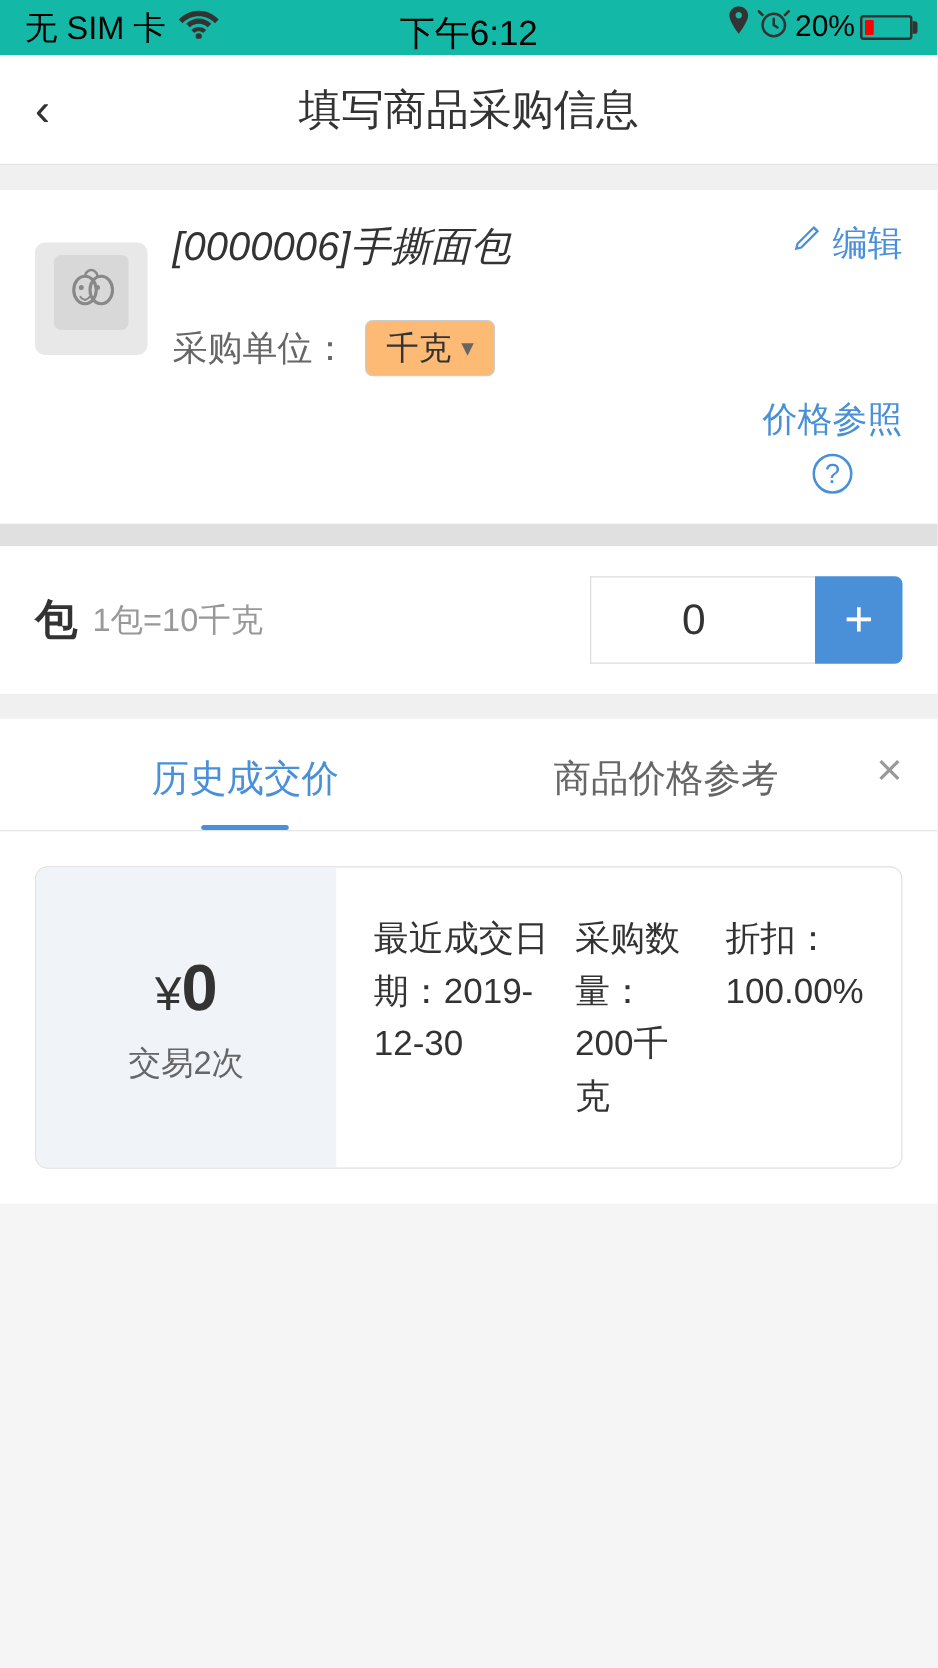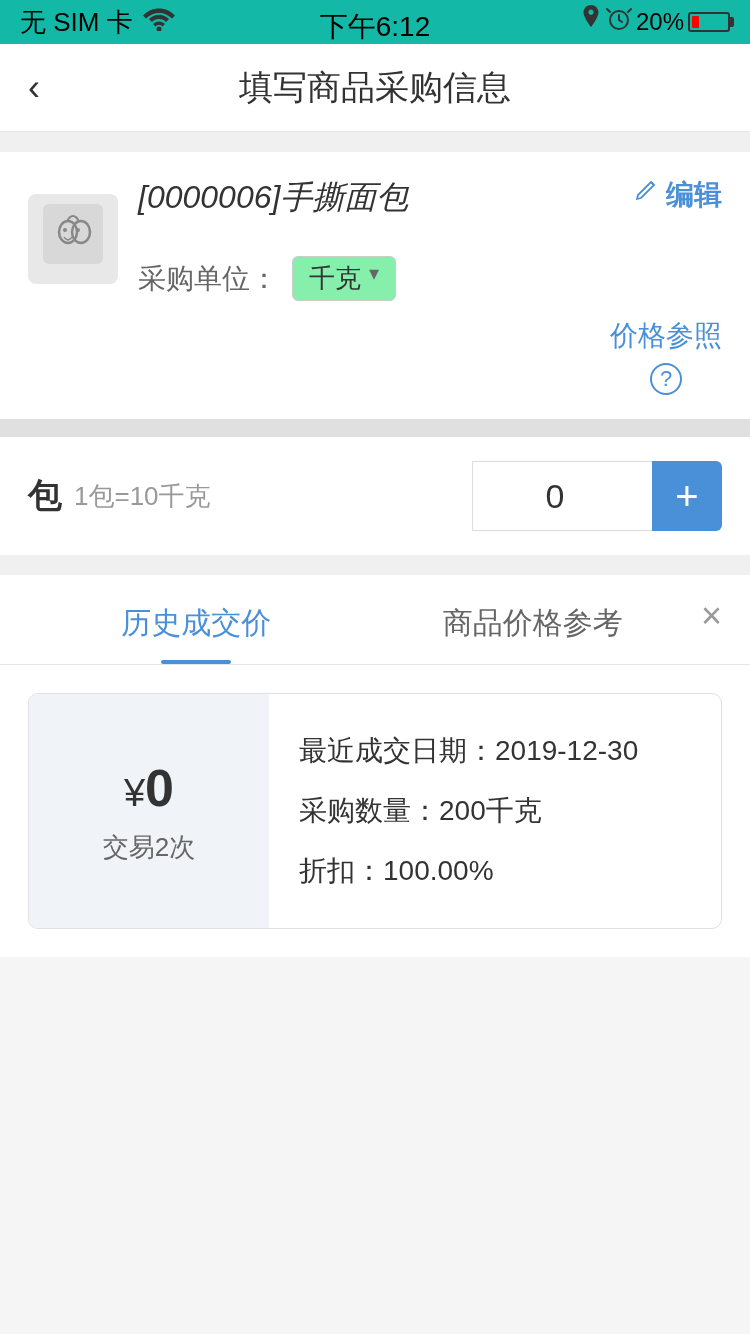--- a/index.html
+++ b/index.html
@@ -149,36 +149,36 @@
       color: #666;
       margin-top: 16px;
     }
     .unit-selector {
       border: 1px solid #ccc;
       border-radius: 6px;
       padding: 4px 16px;
       font-size: 26px;
       color: #333;
       display: flex;
+      align-items: center;
       gap: 8px;
-      background: #86efac;
+      background: #fdba74;
     }
     .unit-arrow {
       font-size: 20px;
       color: #666;
     }
     .product-edit {
       font-size: 28px;
       color: #4a90d9;
       display: flex;
       align-items: center;
       gap: 6px;
       cursor: pointer;
       flex-shrink: 0;
-      font-weight: bold;
     }
     .price-ref-row {
       display: flex;
       justify-content: flex-end;
       margin-top: 16px;
     }
     .price-ref {
       font-size: 28px;
       color: #4a90d9;
       display: flex;
@@ -330,21 +330,21 @@
     }
     .history-trades {
       font-size: 26px;
       color: #666;
       margin-top: 12px;
     }
     .history-card-right {
       flex: 1;
       padding: 36px 30px;
       display: flex;
-      flex-direction: column;
+      flex-direction: row;
       gap: 18px;
     }
     .history-detail-row {
       font-size: 28px;
       color: #333;
       line-height: 1.5;
     }
 
     
     .main-bg {

